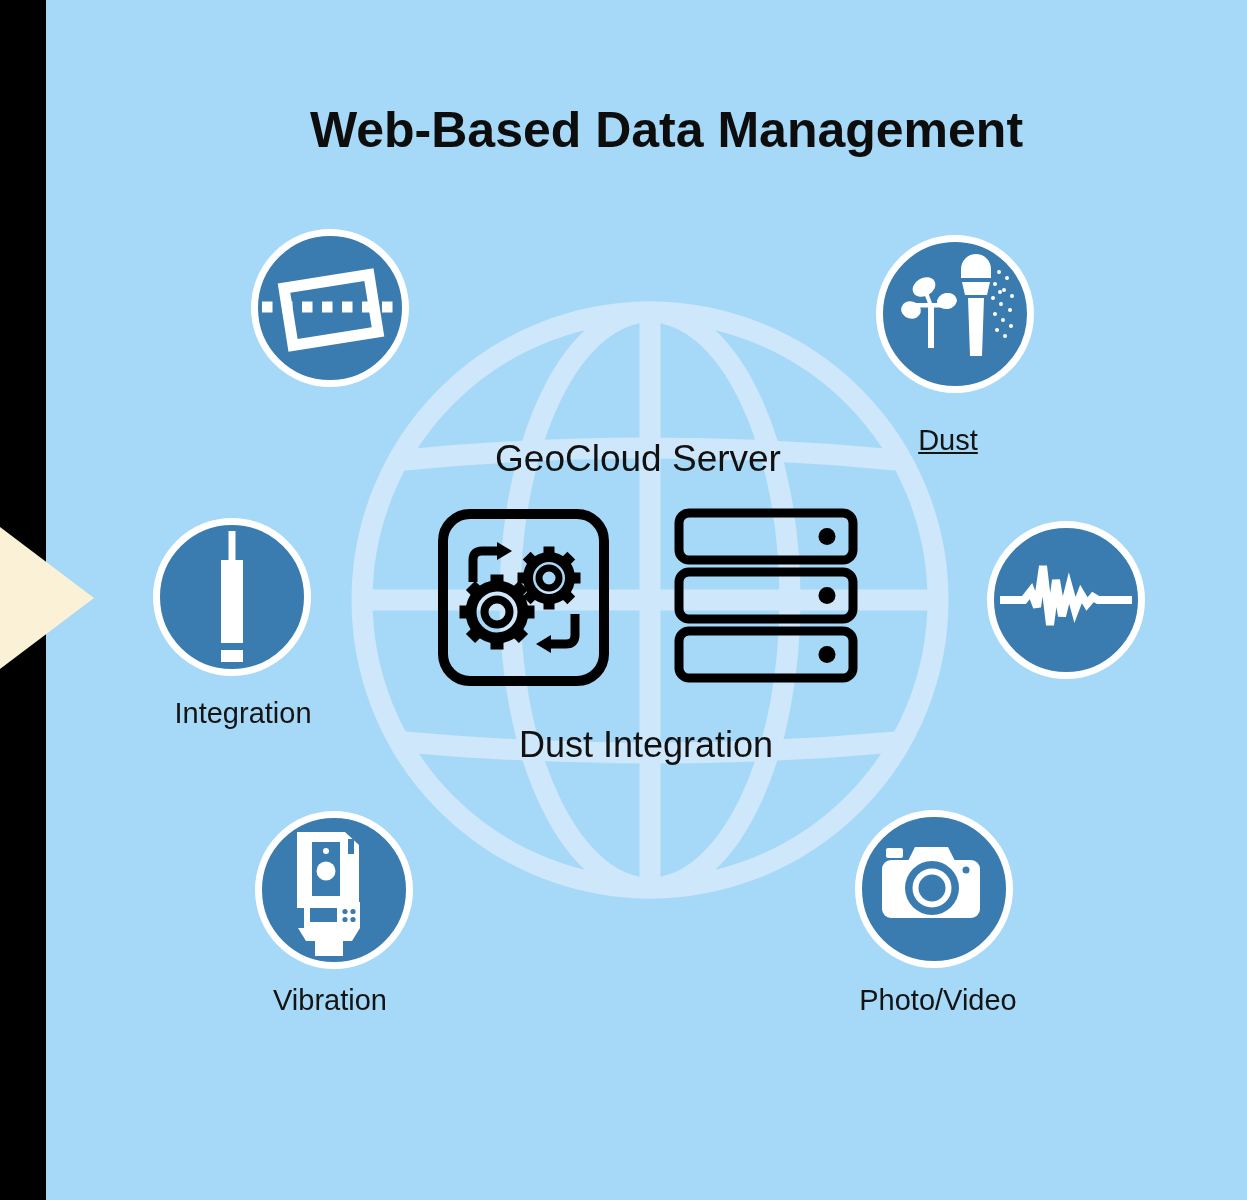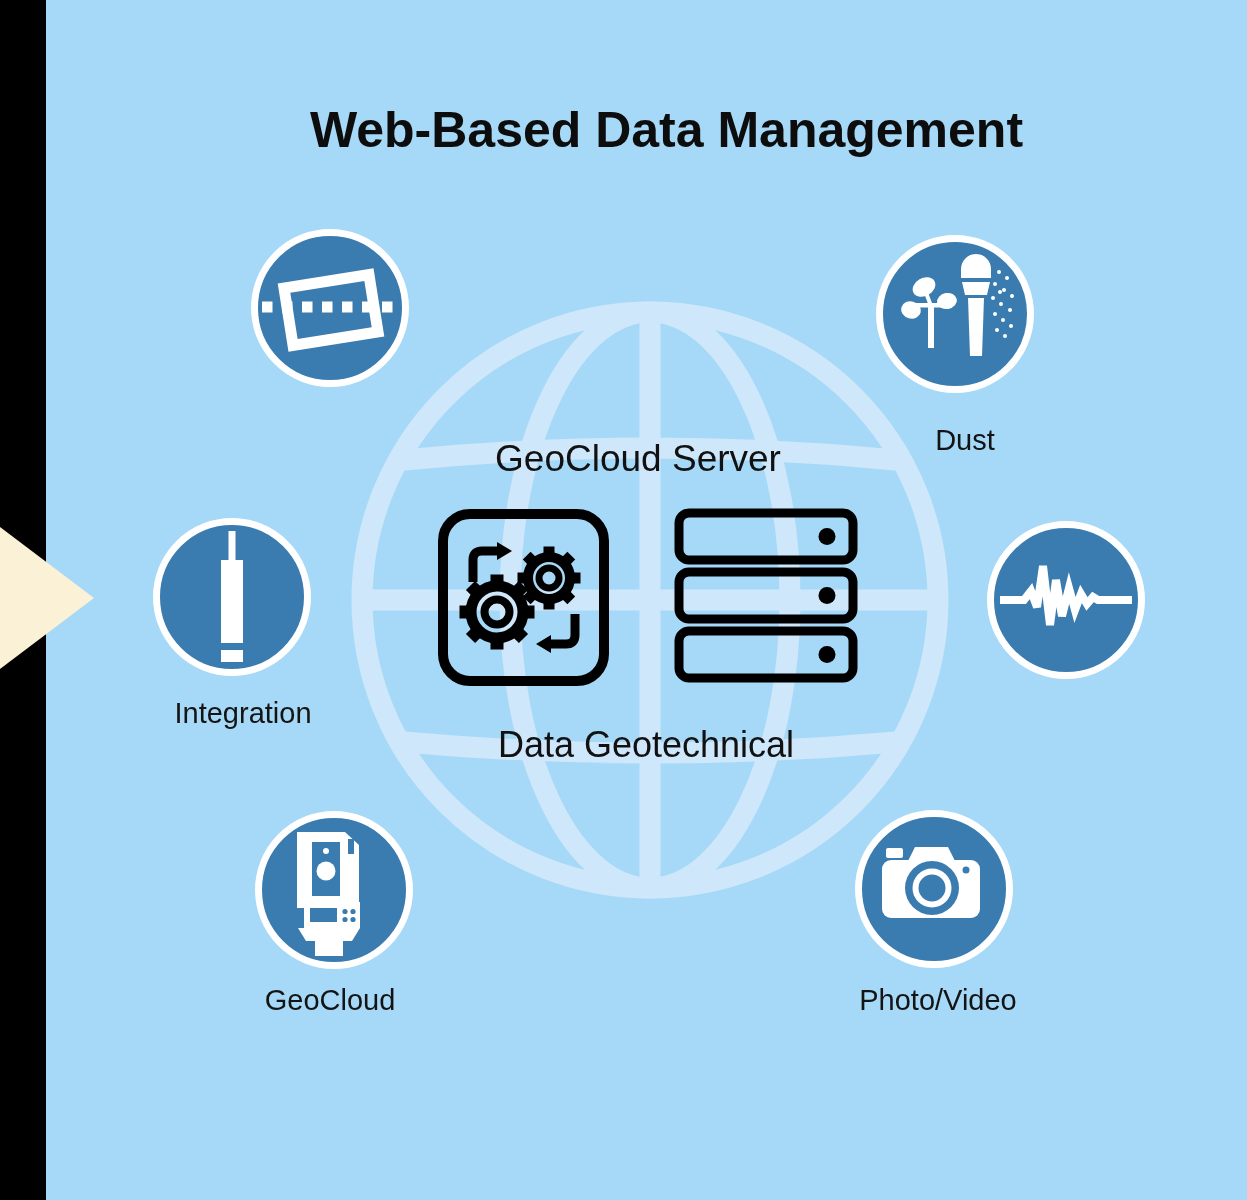--- a/index.html
+++ b/index.html
@@ -42,21 +42,21 @@
     </g>
   </svg>
 
   <svg class="cream-arrow" viewBox="0 0 94 142">
     <polygon points="0,0 94,71 0,142" fill="#faf1d6"></polygon>
   </svg>
 
   <div class="title">Web-Based Data Management</div>
 
   <div class="center-label geocloud">GeoCloud Server</div>
-  <div class="center-label integration">Data Geotechnical</div>
+  <div class="center-label integration">Dust Integration</div>
 
   <svg class="center-icon" style="left:437px;top:508px;" width="173" height="179" viewBox="0 0 173 179">
     <rect class="kstroke" x="6" y="6" width="161" height="167" rx="27" stroke-width="10"></rect>
 
     <g>
       <g fill="#000000">
         <rect x="53.5" y="66.5" width="13" height="13"></rect>
         <rect x="53.5" y="128.5" width="13" height="13"></rect>
         <rect x="22.5" y="97.5" width="13" height="13"></rect>
         <rect x="84.5" y="97.5" width="13" height="13"></rect>
@@ -137,21 +137,21 @@
           <circle cx="127" cy="68" r="2"></circle>
         <circle cx="112" cy="72" r="2"></circle>
           <circle cx="120" cy="78" r="2"></circle>
         <circle cx="128" cy="84" r="2"></circle>
           <circle cx="114" cy="88" r="2"></circle>
         <circle cx="122" cy="94" r="2"></circle>
           <circle cx="117" cy="50" r="2"></circle>
       </g>
     </svg>
   </div>
-  <div class="node-label" style="left:805px;top:424px;">Dust</div>
+  <div class="node-label" style="left:788px;top:424px;text-decoration:underline;">Dust</div>
 
   <div class="node-circle" style="left:153px;top:518px;">
     <svg viewBox="0 0 144 144">
       <rect class="w" x="68.5" y="6" width="7" height="29"></rect>
       <rect class="w" x="61" y="35" width="22" height="83"></rect>
       <rect class="w" x="61" y="125" width="22" height="12"></rect>
     </svg>
   </div>
   <div class="node-label" style="left:83px;top:697px;">Integration</div>
 
@@ -171,21 +171,21 @@
       <rect class="w" x="42" y="84" width="56" height="26"></rect>
       <rect class="b" x="48" y="90" width="27" height="14"></rect>
       <circle class="b" cx="83" cy="93.5" r="2.6"></circle>
         <circle class="b" cx="91" cy="93.5" r="2.6"></circle>
       <circle class="b" cx="83" cy="101.5" r="2.6"></circle>
         <circle class="b" cx="91" cy="101.5" r="2.6"></circle>
       <path class="w" d="M36 110 H98 L90 123 H44 Z"></path>
       <rect class="w" x="53" y="123" width="28" height="15"></rect>
     </svg>
   </div>
-  <div class="node-label" style="left:170px;top:984px;">GeoCloud</div>
+  <div class="node-label" style="left:170px;top:984px;">Vibration</div>
 
   <div class="node-circle" style="left:855px;top:810px;">
     <svg viewBox="0 0 144 144">
       <rect class="w" x="20" y="43" width="98" height="58" rx="9"></rect>
       <path class="w" d="M46 44 L53 30 H86 L93 44 Z"></path>
       <rect class="w" x="24" y="31" width="17" height="10" rx="2"></rect>
       <circle class="b" cx="70" cy="71" r="27"></circle>
       <circle class="w" cx="70" cy="71" r="19.5"></circle>
       <circle class="b" cx="70" cy="71" r="13.5"></circle>
       <circle class="b" cx="104" cy="53" r="3.5"></circle>

